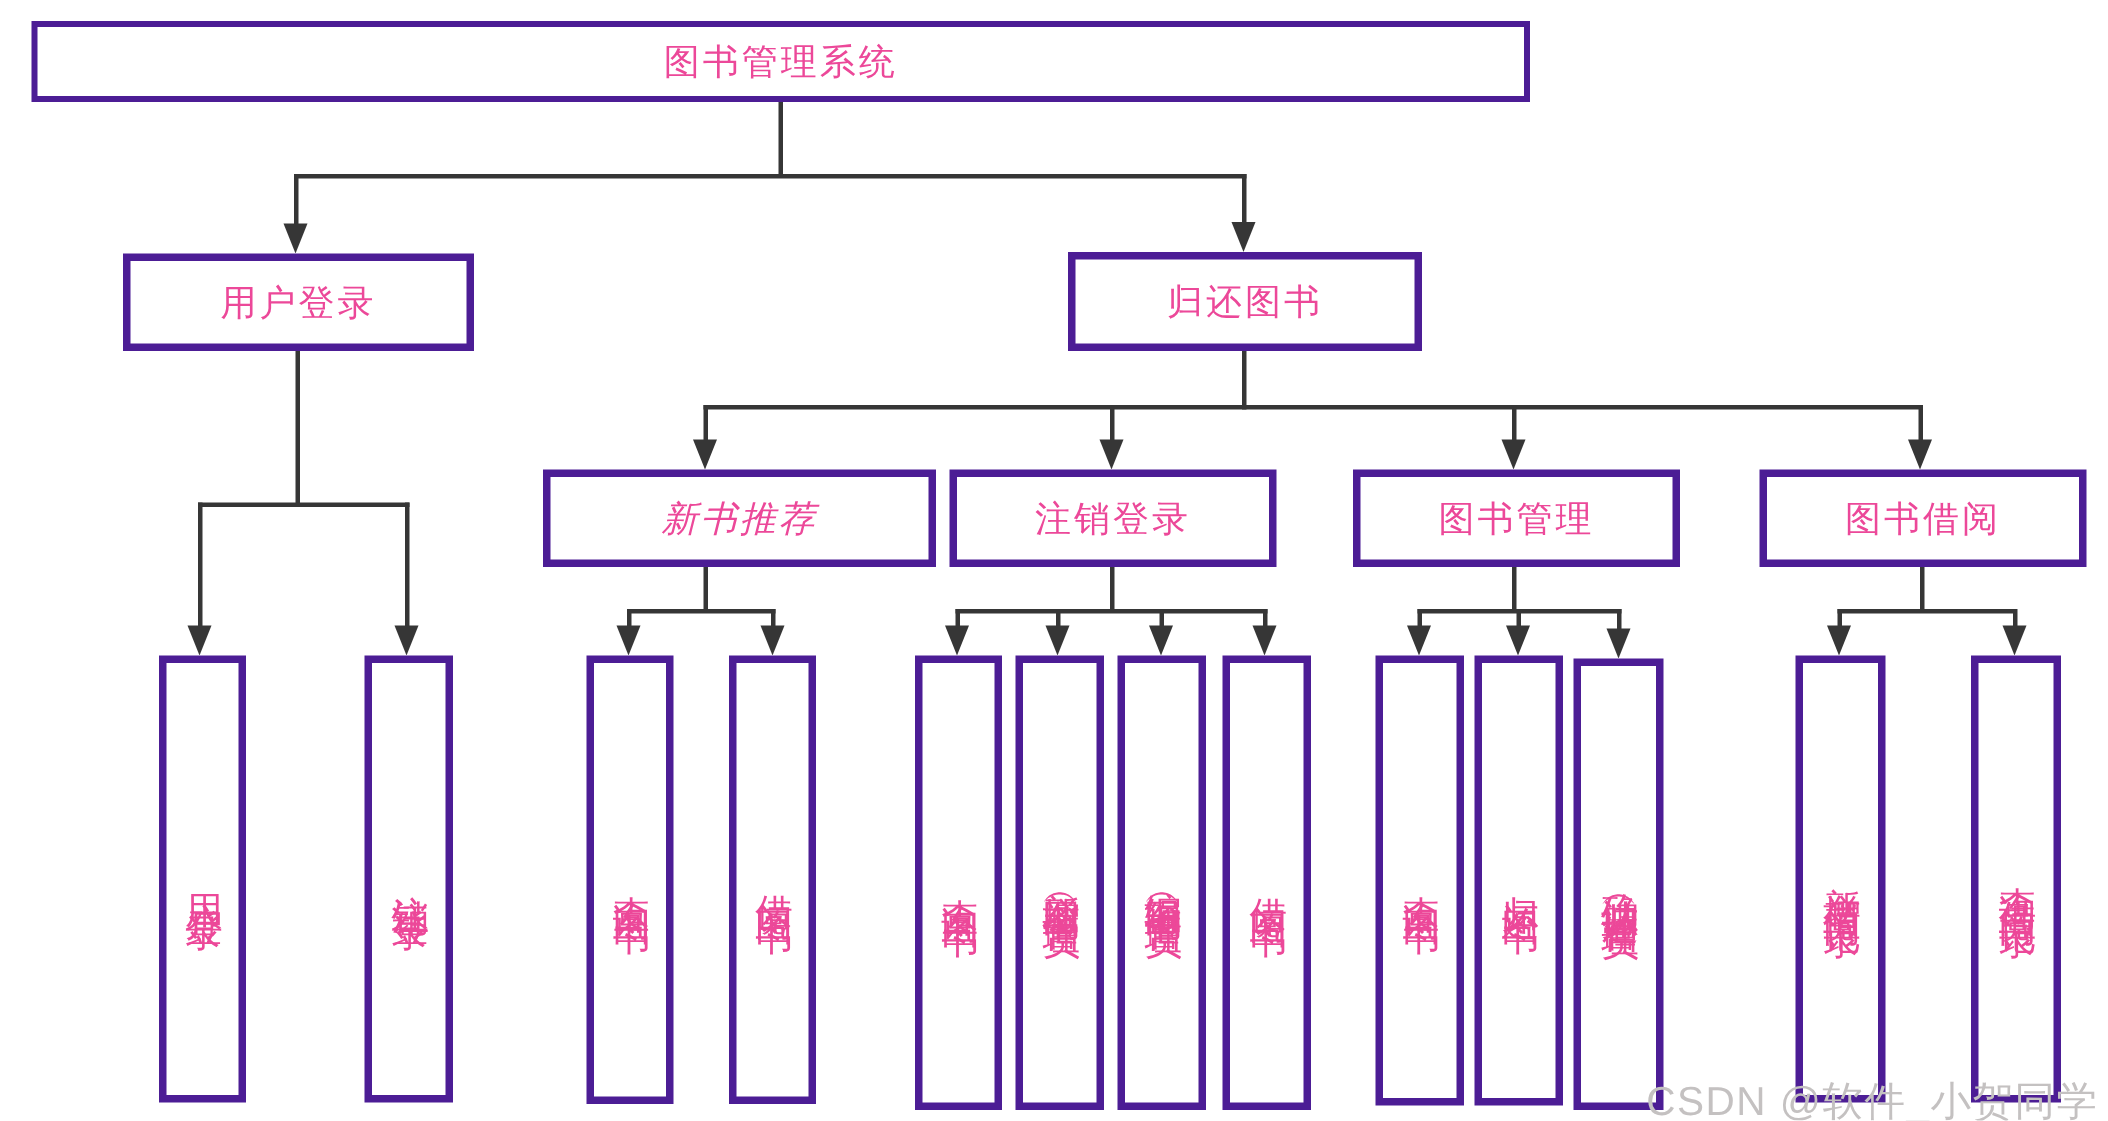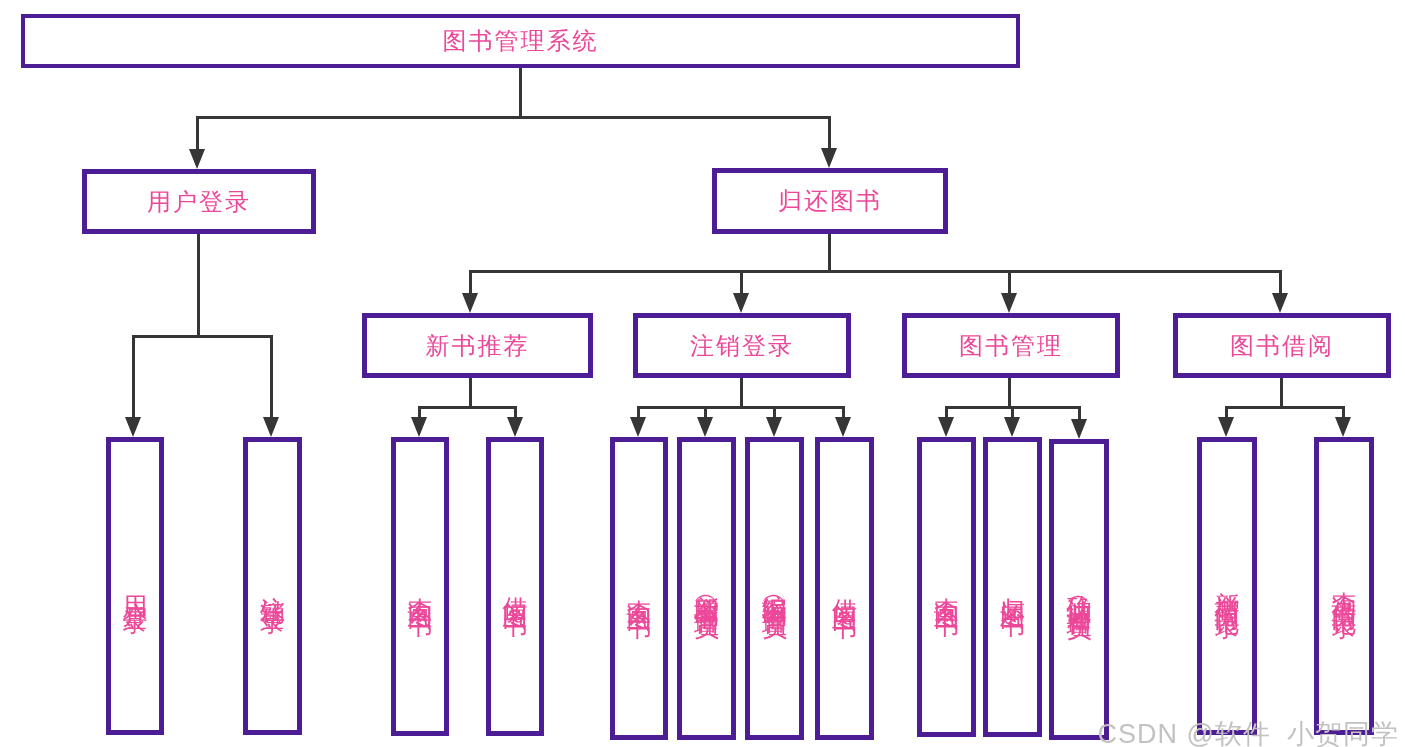--- a/index.html
+++ b/index.html
@@ -95,21 +95,21 @@
   <div class="v" style="left:1225px; top:406px; height:14px;"></div>
   <div class="ar" style="left:1218px; top:417px;"></div>
   <div class="v" style="left:1342px; top:406px; height:14px;"></div>
   <div class="ar" style="left:1335px; top:417px;"></div>
 
   <div class="box" style="left:21px; top:14px; width:999px; height:54px; border-width:4px;">图书管理系统</div>
 
   <div class="box" style="left:82px; top:169px; width:234px; height:65px;">用户登录</div>
   <div class="box" style="left:712px; top:168px; width:236px; height:66px;">归还图书</div>
 
-  <div class="box" style="left:362px; top:313px; width:231px; height:65px;">新书推荐</div>
+  <div class="box" style="left:362px; top:313px; width:262px; height:65px;font-style:italic;">新书推荐</div>
   <div class="box" style="left:633px; top:313px; width:218px; height:65px;">注销登录</div>
   <div class="box" style="left:902px; top:313px; width:218px; height:65px;">图书管理</div>
   <div class="box" style="left:1173px; top:313px; width:218px; height:65px;">图书借阅</div>
 
   <div class="box vbox" style="left:106px; top:437px; width:58px; height:298px;">用户登录</div>
   <div class="box vbox" style="left:243px; top:437px; width:59px; height:298px;">注销登录</div>
 
   <div class="box vbox" style="left:391px; top:437px; width:58px; height:299px;">查询图书</div>
   <div class="box vbox" style="left:486px; top:437px; width:58px; height:299px;">借阅图书</div>
 

